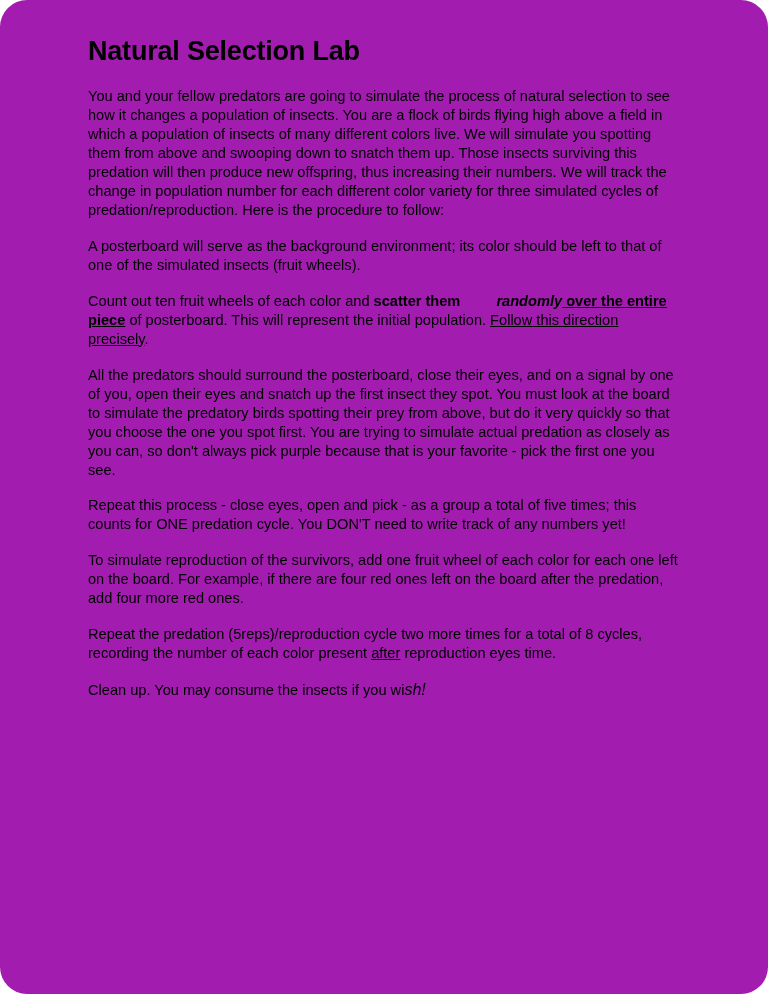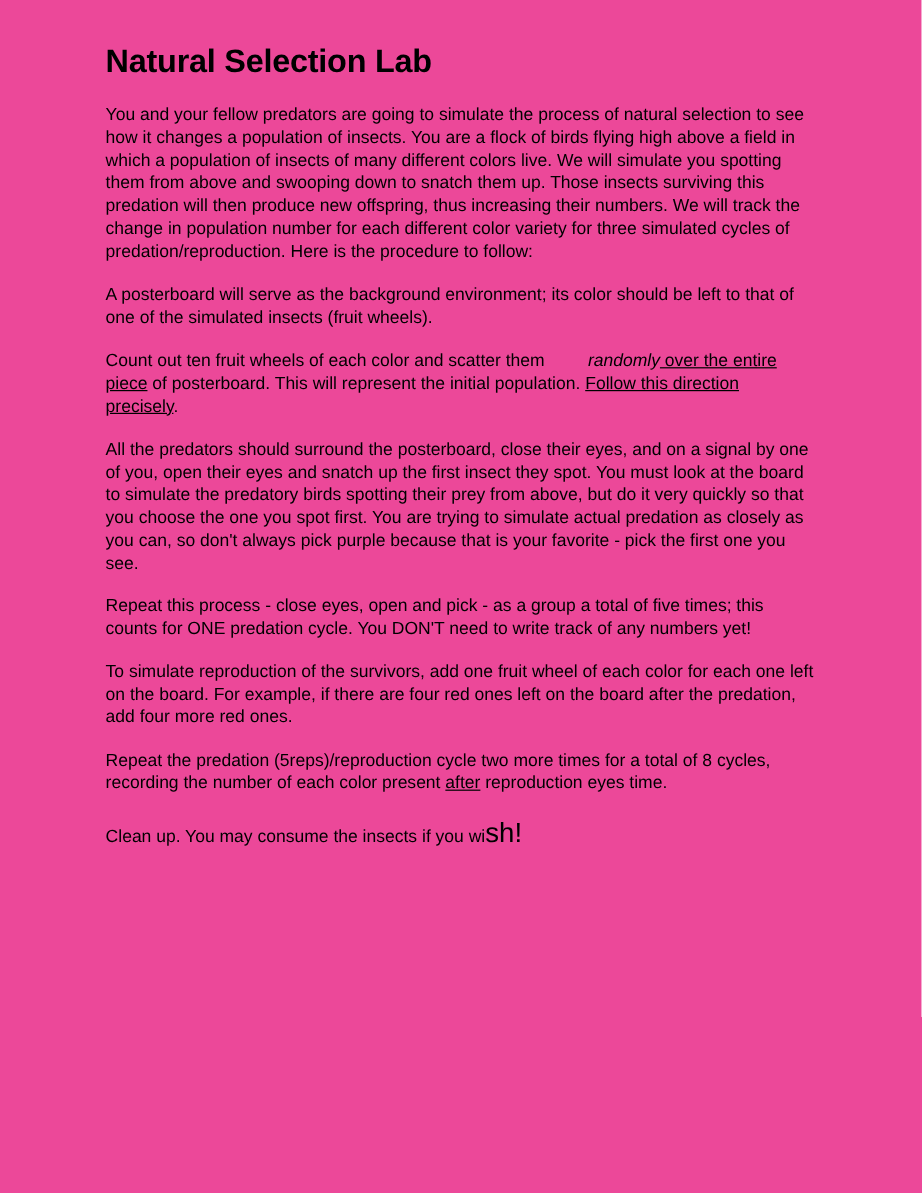--- a/index.html
+++ b/index.html
@@ -13,40 +13,41 @@
     font-family: "Liberation Sans", sans-serif;
     color: #000000;
     -webkit-font-smoothing: antialiased;
   }
   .page {
     position: relative;
     width: 768px;
     height: 994px;
     box-sizing: border-box;
     padding: 36px 88px 0 88px;
-    background: #ec4899;
+    background: #a21caf;
+    border-radius: 27px;
   }
   .doc-title {
     font-size: 27px;
     font-weight: bold;
     line-height: 1.15;
     margin: 0 0 20px 0;
     letter-spacing: -0.2px;
   }
   .para {
     font-size: 14.6px;
     line-height: 1.30;
     margin: 0 0 17px 0;
     text-align: left;
     width: 590px;
   }
-  b, .b { font-weight: normal; }
+  b, .b { font-weight: bold; }
   i, .i { font-style: italic; margin-left: 32px; }
   u, .u { text-decoration: underline; }
-  .big { font-size: 23px; }
+  .big { font-size: 16px; font-style: italic; }
 </style>
 </head>
 <body>
 
 <div class="page">
   <h1 class="doc-title">Natural Selection Lab</h1>
   <div id="body-container">
       <p class="para"><span>You and your fellow predators are going to simulate the process of natural selection to see how it changes a population of insects.  You are a flock of birds flying high above a field in which a population of insects of many different colors live.  We will simulate you spotting them from above and swooping down to snatch them up.  Those insects surviving this predation will then produce new offspring, thus increasing their numbers.  We will track the change in population number for each different color variety for three simulated cycles of predation/reproduction.  Here is the procedure to follow:</span></p>
       <p class="para"><span>A posterboard will serve as the background environment; its color should be left to that of one of the simulated insects (fruit wheels).</span></p>
       <p class="para"><span>Count out ten fruit wheels of each color and </span><span class="b">scatter them </span><span class="b i">randomly</span><span class="b u"> over the entire piece</span><span> of posterboard.  This will represent the initial population.  </span><span class="u">Follow this direction precisely</span><span>.</span></p>

